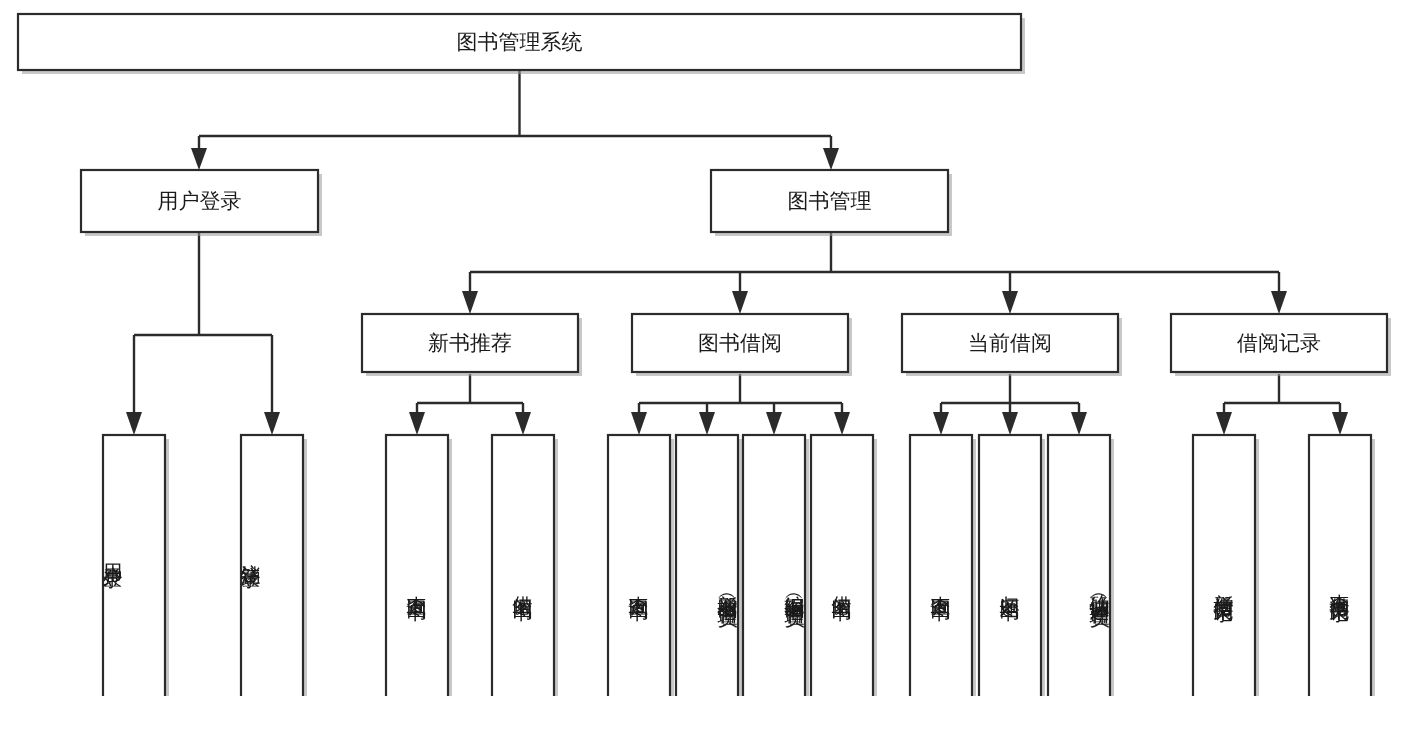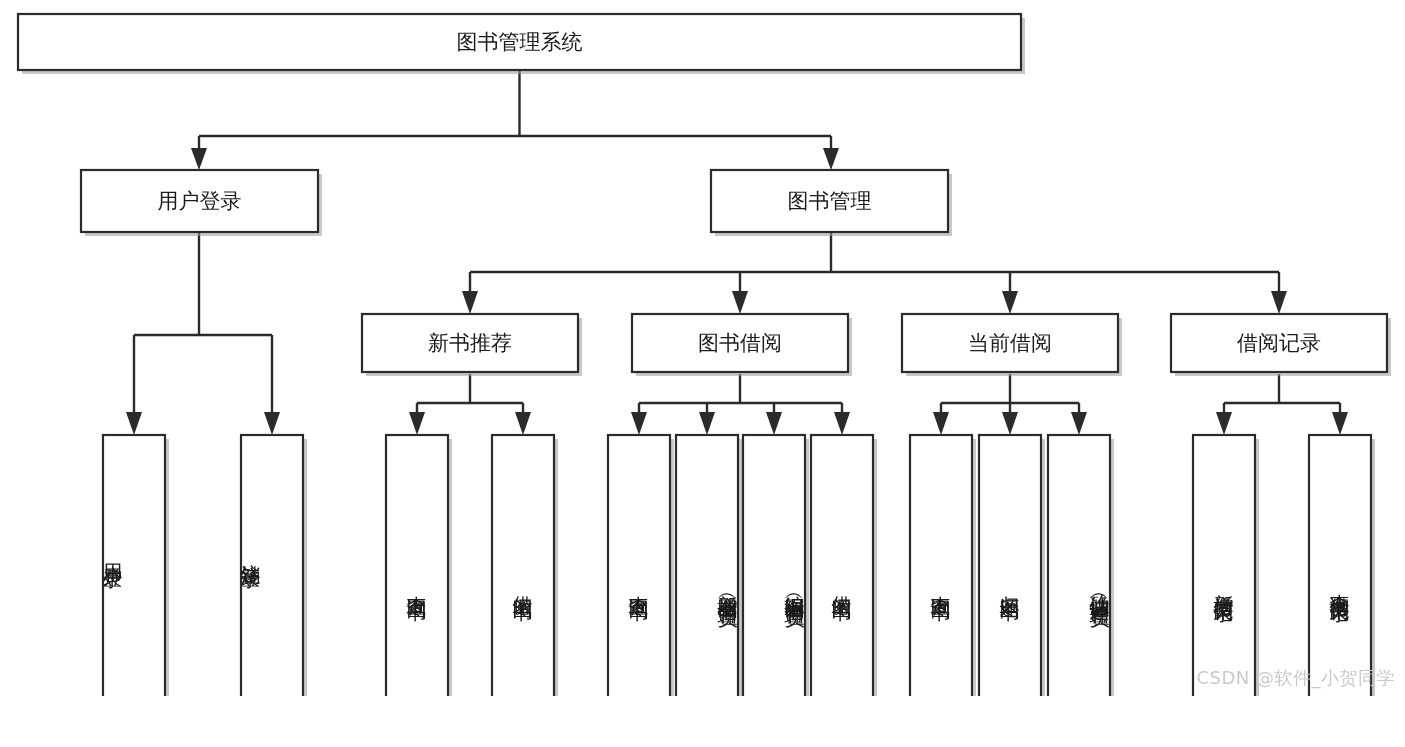--- a/index.html
+++ b/index.html
@@ -257,15 +257,14 @@
   <div class="node-label-v" style="left:910px; top:435px; width:62px; height:298px; display:flex; align-items:center; justify-content:center; box-sizing:border-box;">查询图书</div>
 
   <div class="node-label-v" style="left:979px; top:435px; width:62px; height:298px; display:flex; align-items:center; justify-content:center; box-sizing:border-box;">归还图书</div>
 
   <div class="node-label-v" style="left:1048px; top:435px; width:62px; height:298px; display:flex; align-items:flex-start; justify-content:center; padding-top:8px; box-sizing:border-box;">确认归还（管理员）</div>
 
   <div class="node-label-v" style="left:1193px; top:435px; width:62px; height:298px; display:flex; align-items:center; justify-content:center; box-sizing:border-box;">新增借阅记录</div>
 
   <div class="node-label-v" style="left:1309px; top:435px; width:62px; height:298px; display:flex; align-items:center; justify-content:center; box-sizing:border-box;">查询借阅记录</div>
 
-  <div class="watermark">CSDN @软件_小贺同学</div>
 
 </div>
 
 </body></html>

